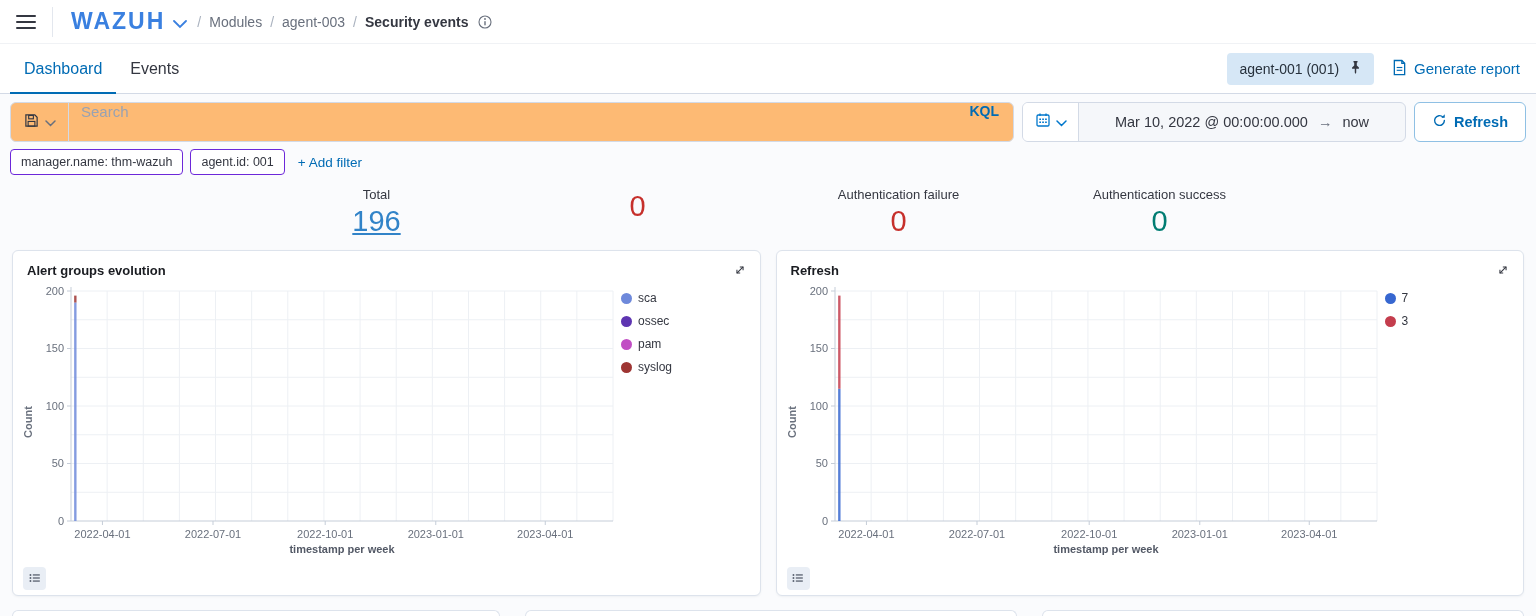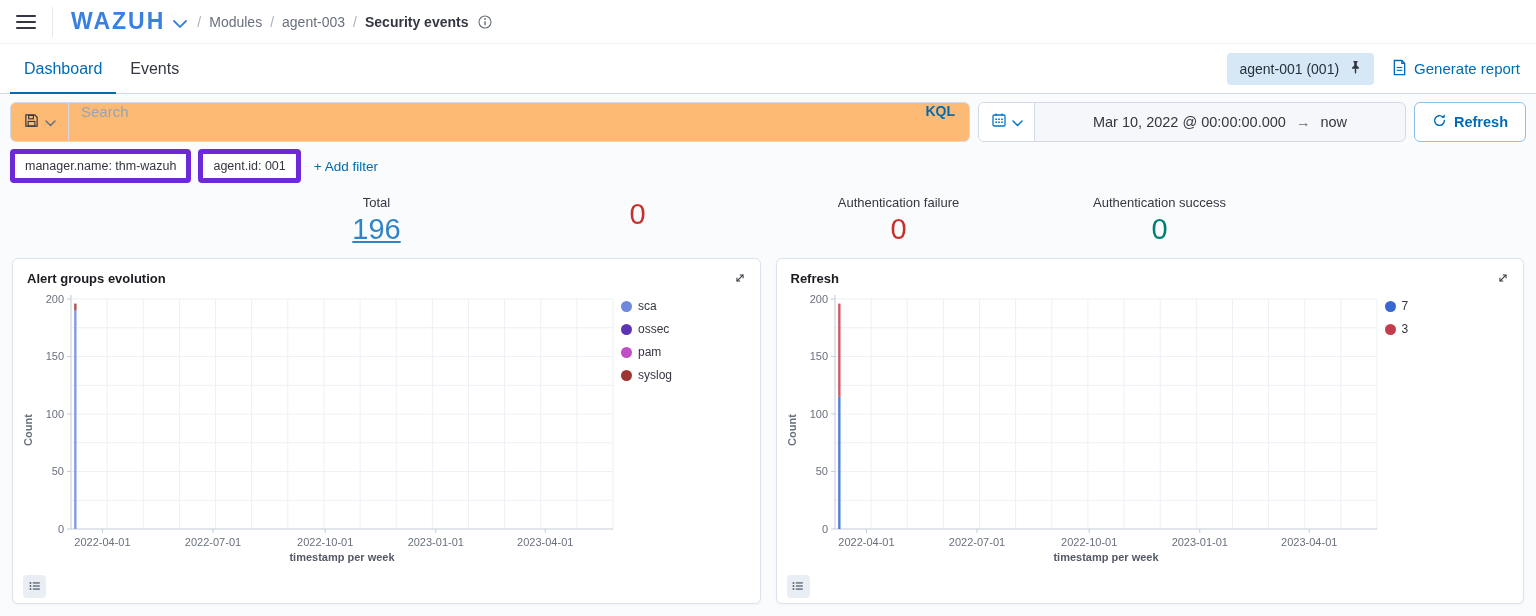--- a/index.html
+++ b/index.html
@@ -39,33 +39,33 @@
   
   .query-row { display:flex; margin:0 10px; gap:8px; height:40px; }
   .searchbar { flex:1; display:flex; align-items:flex-start; background:#fdba74;
     border:1px solid #d3dae6; border-radius:6px; overflow:hidden; }
   .search-left { width:58px; height:100%; display:flex; align-items:center; justify-content:center;
     gap:6px; border-right:1px solid #d3dae6; cursor:pointer; }
   .search-input { flex:1; border:0; outline:none; font-size:15px; padding:0 12px;
     color:#343741; background:transparent; font-family:"Liberation Sans",sans-serif; }
   .search-input::placeholder { color:#98a2b3; }
   .kql { font-size:14px; color:#006bb4; padding:0 14px; cursor:pointer; font-weight:bold; }
-  .datepicker { width:428px; display:flex; align-items:center; background:#f5f7fa;
+  .datepicker { width:384px; display:flex; align-items:center; background:#f5f7fa;
     border:1px solid #d3dae6; border-radius:6px; overflow:hidden; }
   .date-quick { width:56px; height:100%; background:#fff; border-right:1px solid #d3dae6;
     display:flex; align-items:center; justify-content:center; gap:5px; cursor:pointer; }
   .date-text { flex:1; text-align:center; font-size:14.5px; color:#343741; cursor:pointer; }
   .date-arrow { color:#69707d; margin:0 6px; }
   .refresh-btn { width:112px; background:#fff; border:1px solid #8fc0e4; border-radius:6px;
     color:#006bb4; font-size:14.5px; font-weight:bold; display:flex; align-items:center;
     justify-content:center; gap:7px; cursor:pointer; }
 
   
   .filter-row { display:flex; align-items:center; margin:7px 10px 0; gap:7px; }
-  .pill { background:#fff; border:5px solid #6d28d9; border-radius:4px; padding:5px 10px;
+  .pill { background:#fff; border:1px solid #6d28d9; border-radius:4px; padding:5px 10px;
     font-size:12.5px; color:#343741; cursor:pointer; }
   .add-filter { color:#006bb4; font-size:13.5px; margin-left:6px; cursor:pointer; }
 
   
   .stats { display:flex; justify-content:center; margin-top:12px; }
   .stat { width:261px; text-align:center; }
   .stat-label { font-size:13px; color:#343741; }
   .stat-value { font-size:29px; margin-top:3px; }
 
   

